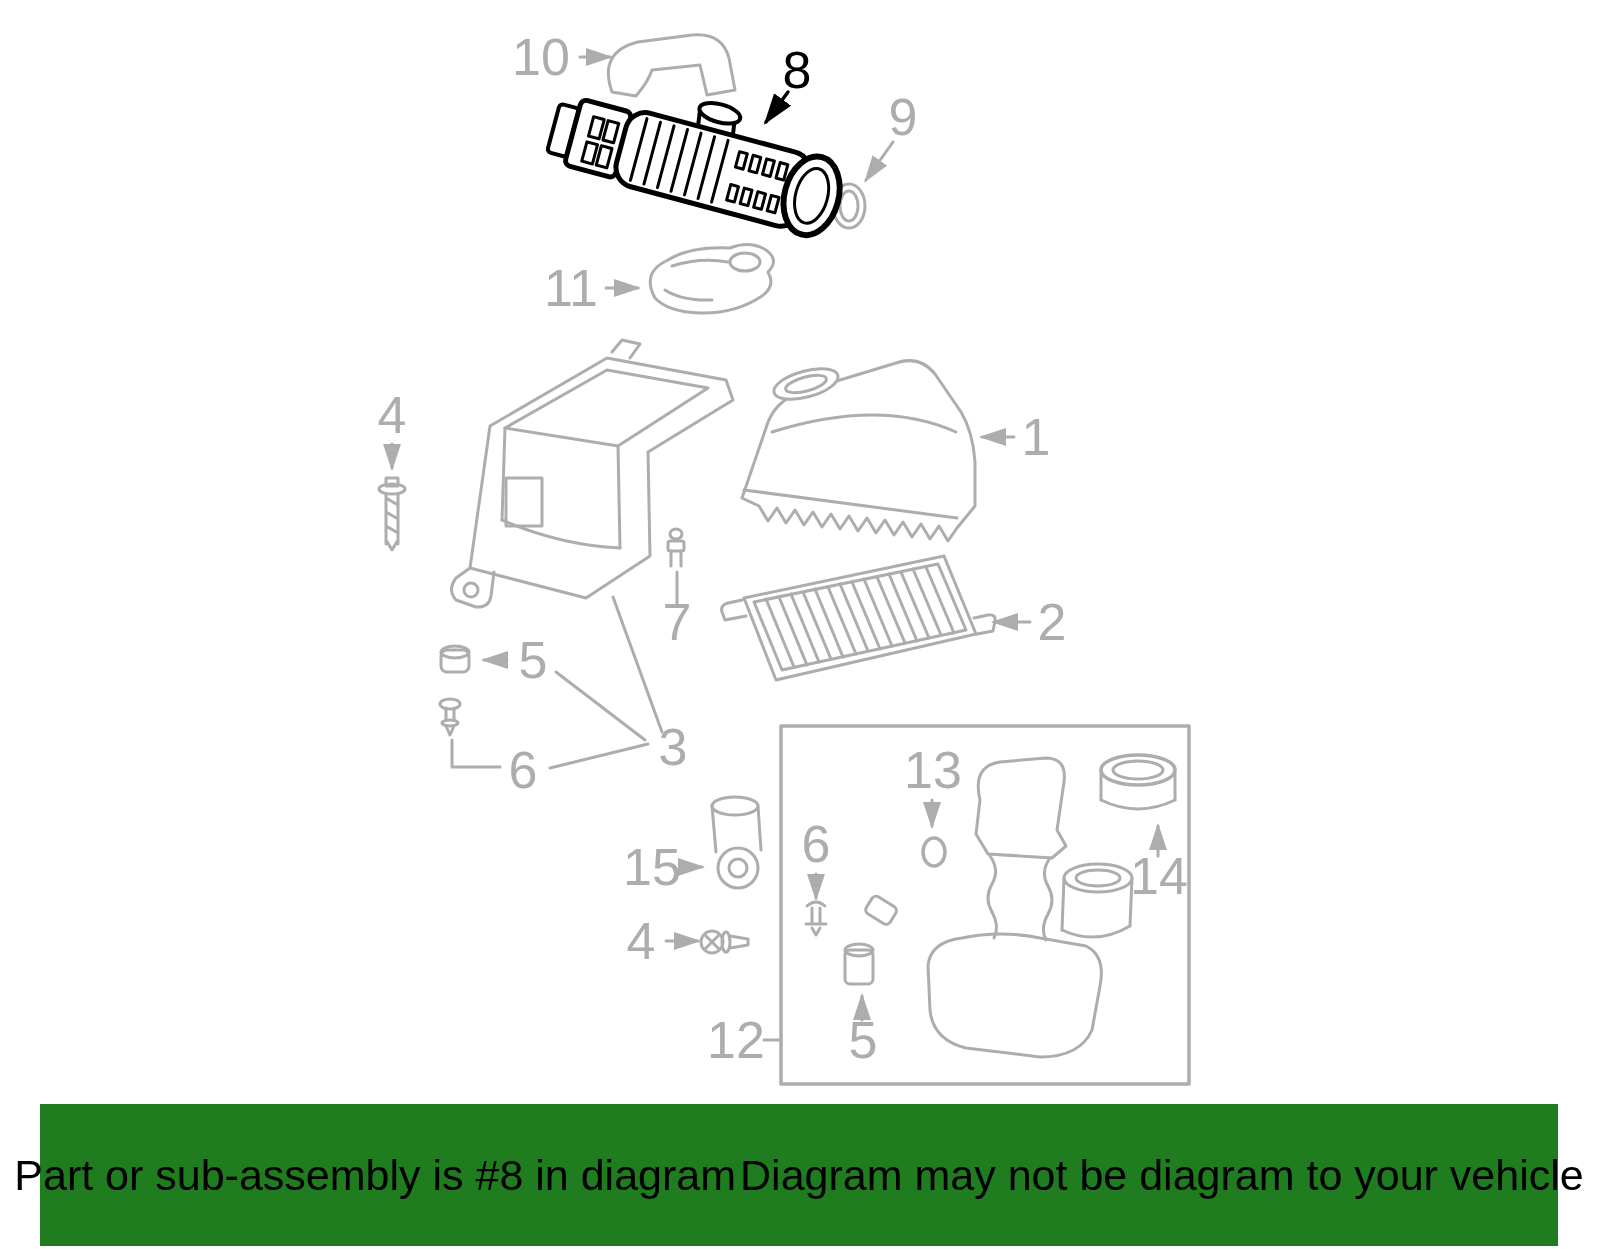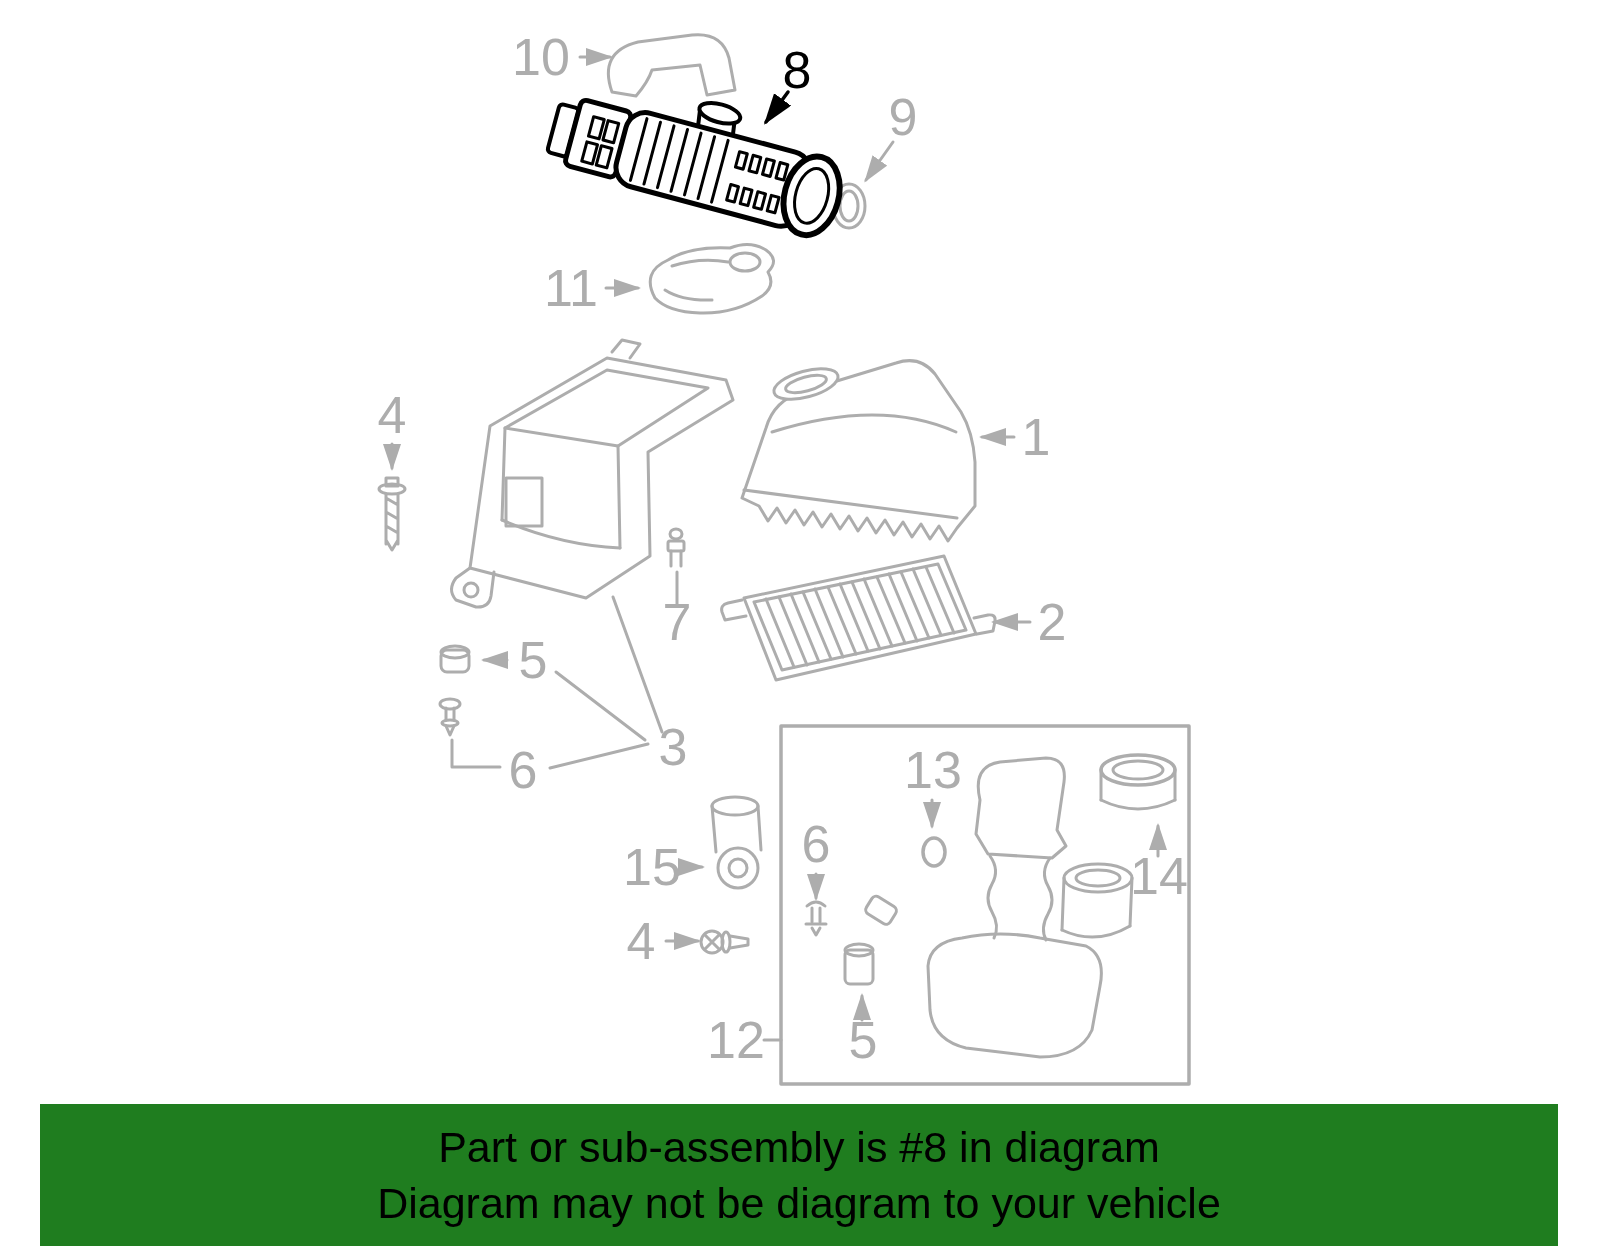--- a/index.html
+++ b/index.html
@@ -1,20 +1,20 @@
 <!DOCTYPE html>
 <html><head>
 <meta charset="utf-8">
 <style>
   html,body{margin:0;padding:0;background:#ffffff;}
   .stage{position:relative;width:1600px;height:1249px;background:#ffffff;overflow:hidden;
          font-family:"Liberation Sans",sans-serif;}
   .stage svg{position:absolute;left:0;top:0;}
   .banner{position:absolute;left:40px;top:1104px;width:1518px;height:142px;
-          background:#1f7d1f;color:#000;display:flex;flex-direction:column;
+          background:#1f7d1f;color:#000;display:flex;flex-direction:row;
           justify-content:center;align-items:center;gap:4px;}
   .banner div{font-size:43px;line-height:1.22;white-space:nowrap;}
 </style>
 </head>
 <body>
 
 <div class="stage">
 
 <svg width="1600" height="1249" viewBox="0 0 1600 1249">
   <defs>

